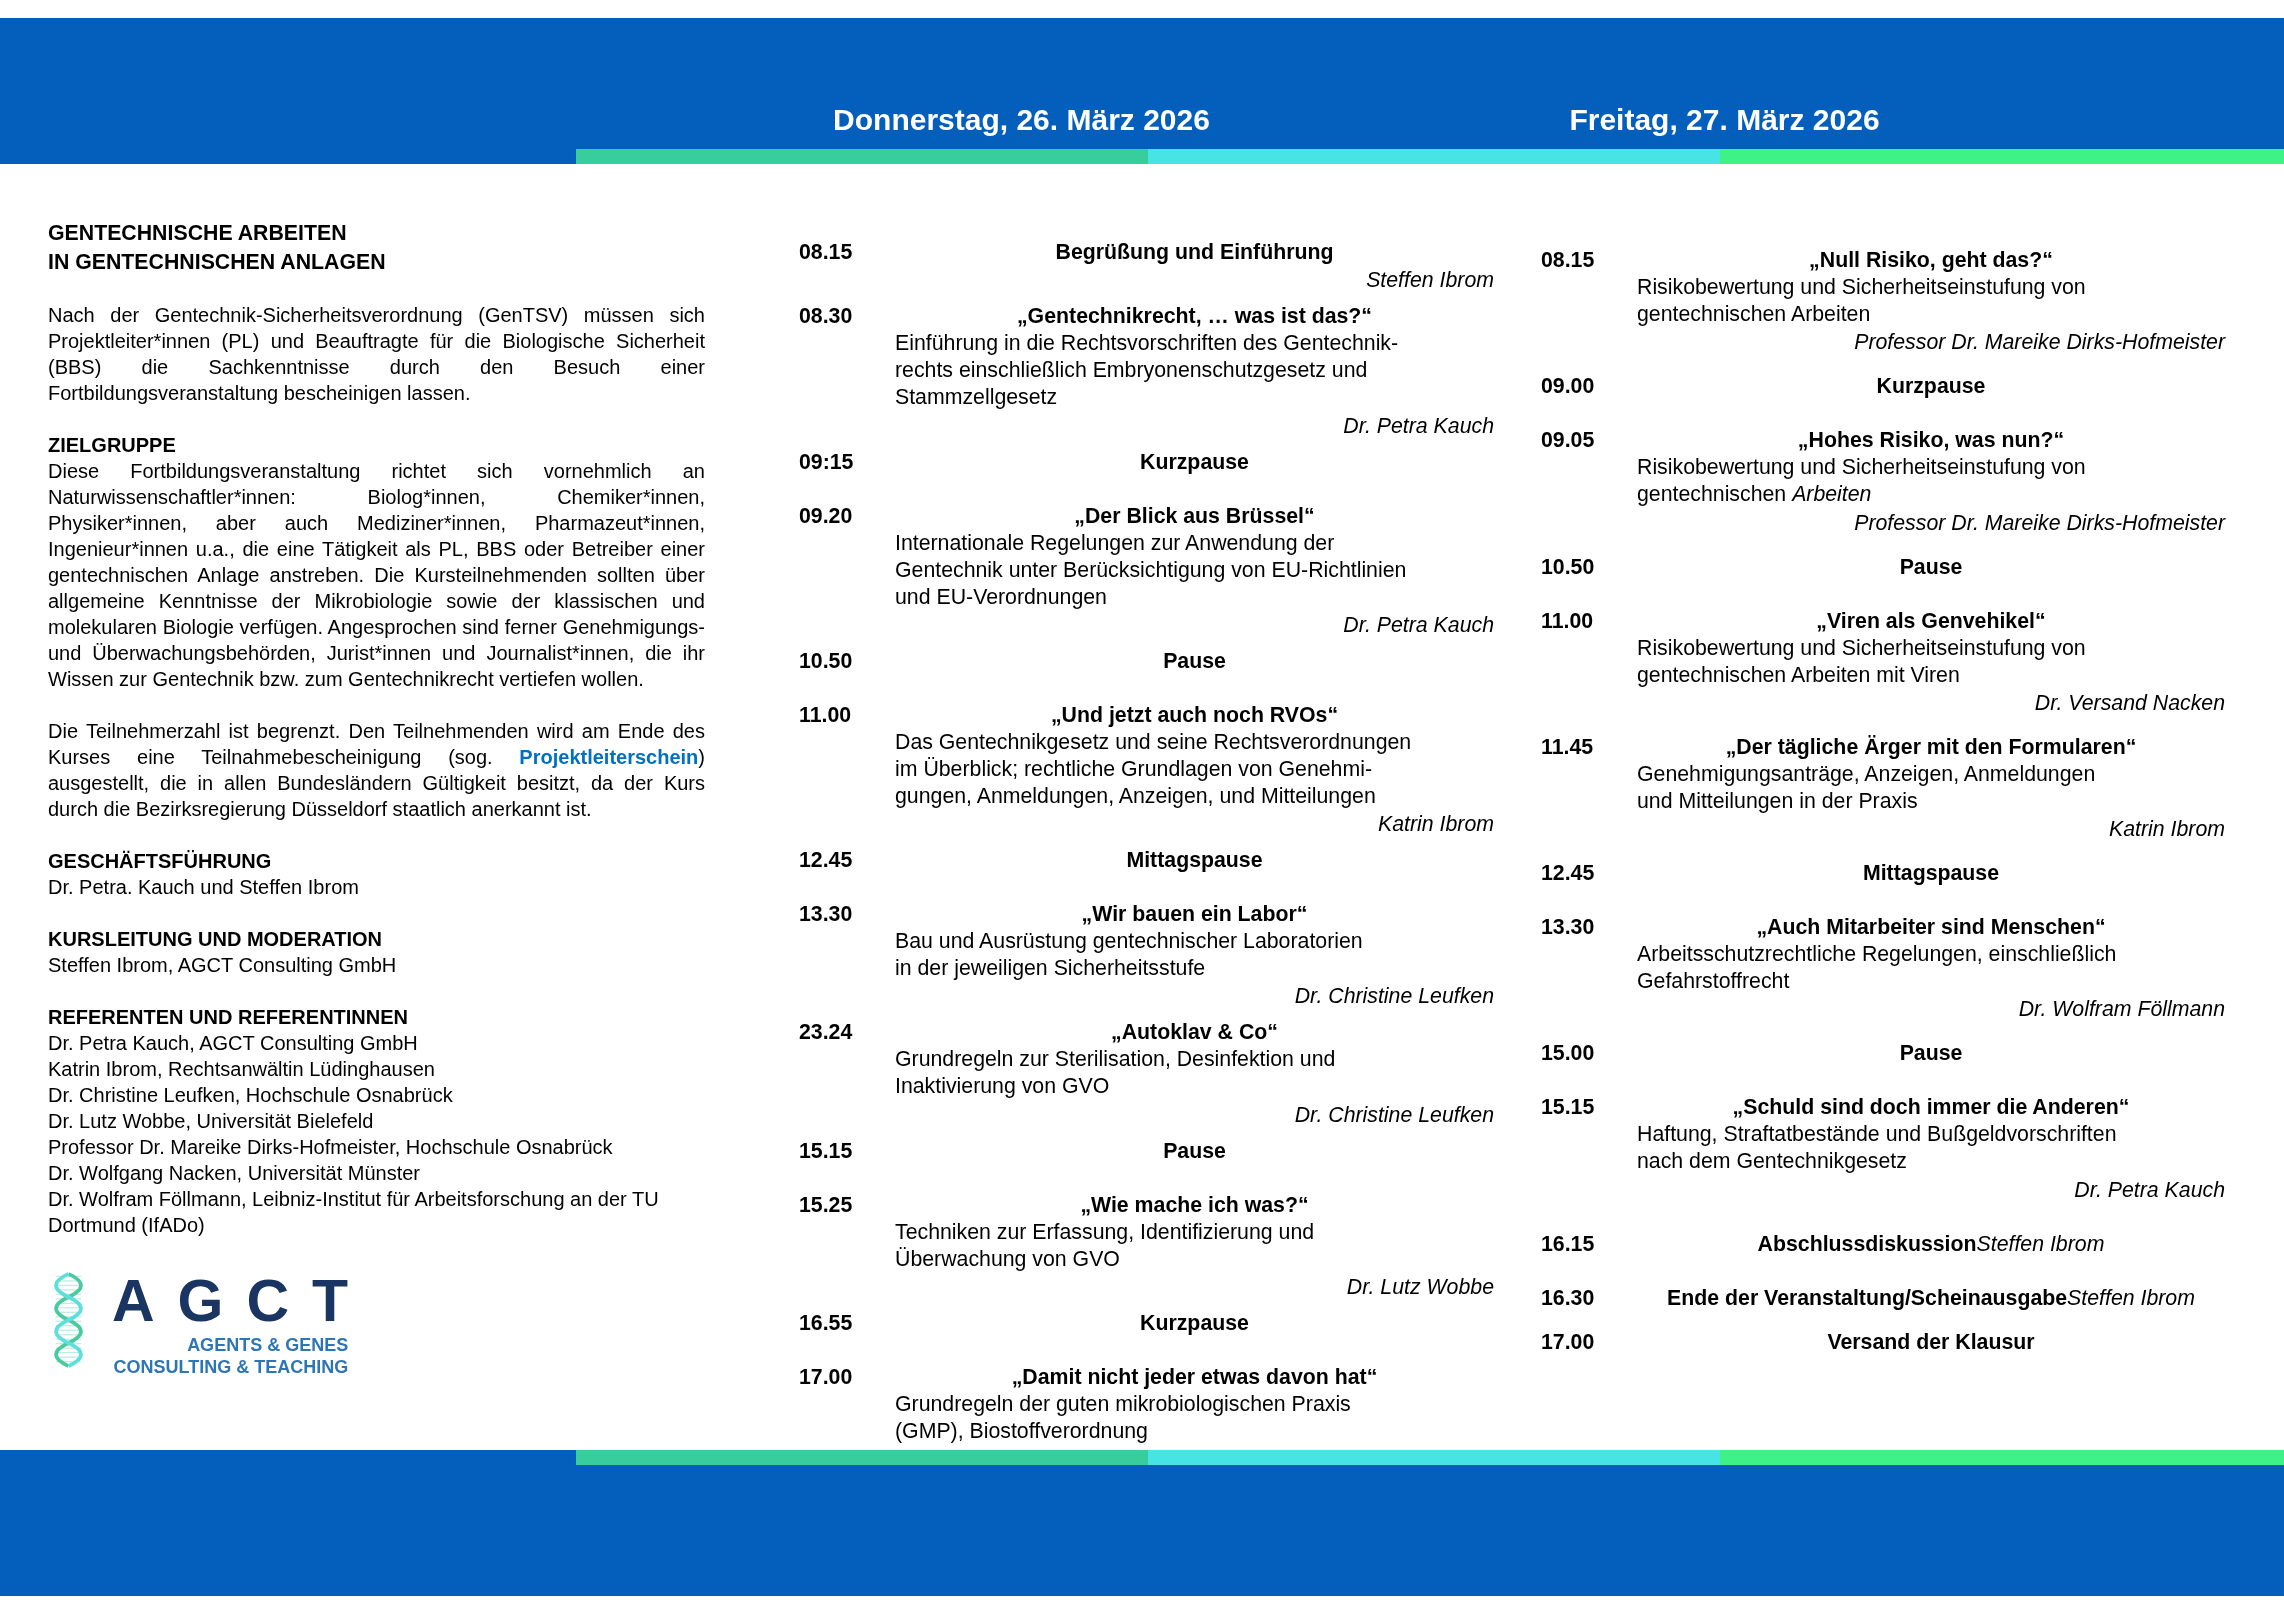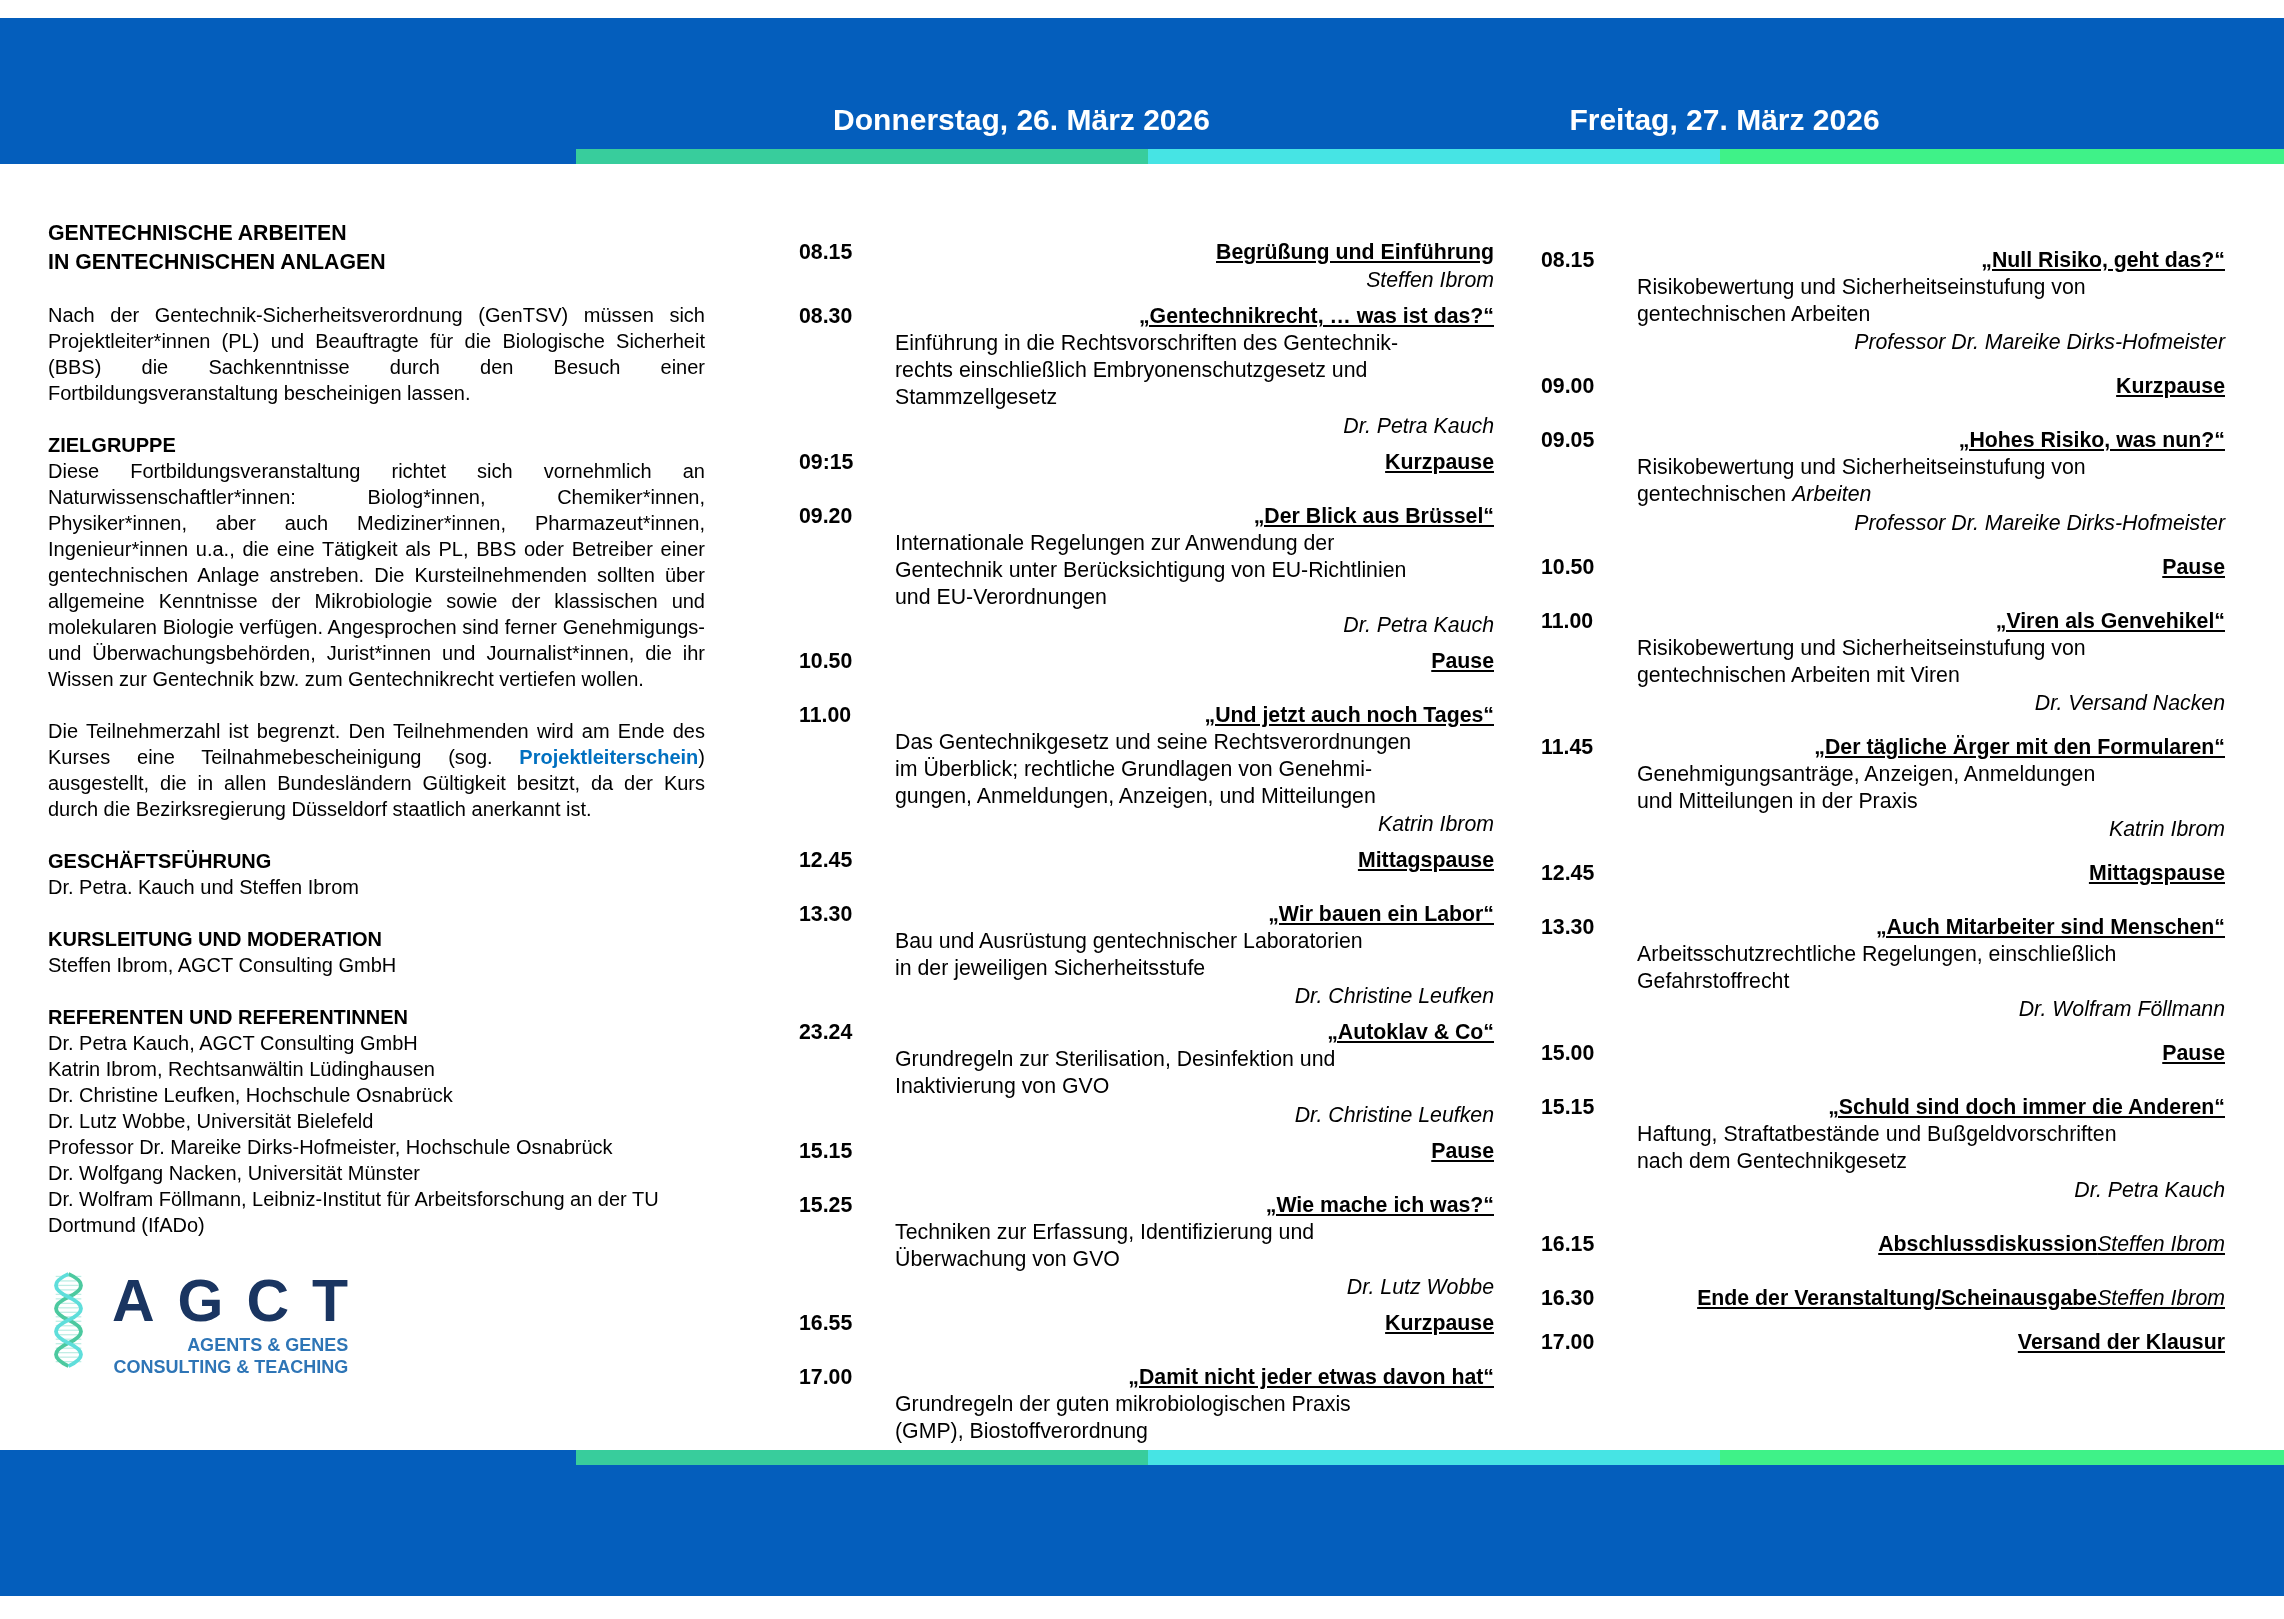--- a/index.html
+++ b/index.html
@@ -45,21 +45,21 @@
   .sched{position:absolute;top:230px;font-size:21.3px;line-height:27px;}
   #thu{left:799px;width:695px;}
   #fri{left:1541px;width:684px;}
   .sched-item{display:grid;grid-template-columns:96px 1fr;}
   #thu .sched-item{margin-top:9px;}
   #fri .sched-item{margin-top:17px;}
   .sched .sched-item:first-child{margin-top:0;}
   .sched-item.break{margin-bottom:27px;}
   .sched-item.inline{margin-top:27px !important;}
   .stime,.stitle{font-weight:bold;}
-  .title-row{display:flex;justify-content:flex-end;text-decoration:underline;}
+  .title-row{display:flex;justify-content:center;}
   .speaker{font-style:italic;text-align:right;margin-top:1.3px;}
   .speaker-inline{font-style:italic;font-weight:normal;}
 </style>
 </head>
 <body>
 
 <div class="page">
 
   <div class="band top"></div>
   <div class="day-title d1">Donnerstag, 26. März 2026</div>
@@ -189,21 +189,21 @@
         <div class="sbody">
           <div class="title-row">
             <span class="stitle">Pause</span>
           </div>
         </div>
       </div>
       <div class="sched-item">
         <div class="stime">11.00</div>
         <div class="sbody">
           <div class="title-row">
-            <span class="stitle">„Und jetzt auch noch Tages“</span>
+            <span class="stitle">„Und jetzt auch noch RVOs“</span>
           </div>
           <div class="desc-line">Das Gentechnikgesetz und seine Rechtsverordnungen</div>
           <div class="desc-line">im Überblick; rechtliche Grundlagen von Genehmi-</div>
           <div class="desc-line">gungen, Anmeldungen, Anzeigen, und Mitteilungen</div>
           <div class="speaker">Katrin Ibrom</div>
         </div>
       </div>
       <div class="sched-item break">
         <div class="stime">12.45</div>
         <div class="sbody">

